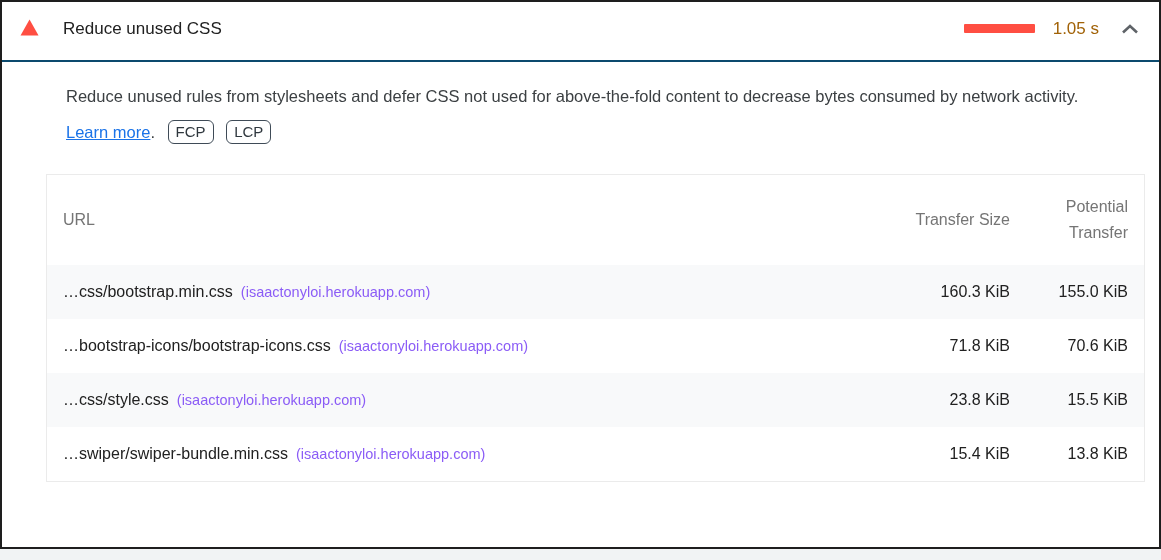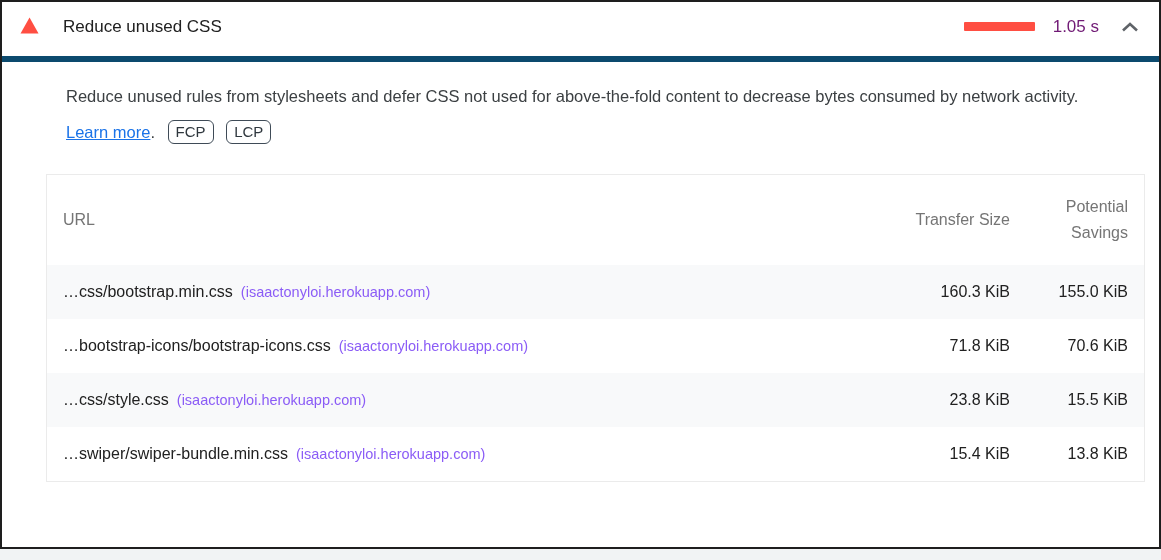--- a/index.html
+++ b/index.html
@@ -16,21 +16,21 @@
     border: 2px solid #1e1e1e;
     background: #ffffff;
     overflow: hidden;
   }
   
   .audit-header {
     display: flex;
     align-items: center;
     height: 60px;
     padding: 0 20px 5px 18px;
-    border-bottom: 6px solid #0c4a6e;
+    border-bottom: 2px solid #0c4a6e;
     cursor: pointer;
     background: #fff;
   }
   .tri-icon { flex: 0 0 auto; margin-top: -2px; }
   .audit-title {
     margin-left: 24px;
     font-size: 17px;
     color: #212121;
   }
   .header-right {
@@ -40,21 +40,21 @@
   }
   .sparkline {
     width: 71px;
     height: 9px;
     background: #ff4e42;
     border-radius: 1px;
   }
   .display-value {
     margin-left: 18px;
     font-size: 17px;
-    color: #701a75;
+    color: #a16207;
   }
   .chevron { margin-left: 22px; display: block; }
   
   .desc {
     margin: 16px 44px 0 64px;
     max-width: 1015px;
     font-size: 16.5px;
     line-height: 36px;
     color: #3c4043;
   }
@@ -134,21 +134,21 @@
     <span class="chip">FCP</span>
     <span class="chip">LCP</span>
   </div>
 
   <div class="table-wrap">
     <table>
       <thead>
         <tr>
           <th>URL</th>
           <th class="num col-transfer">Transfer Size</th>
-          <th class="num col-savings">Potential Savings</th>
+          <th class="num col-savings">Potential Transfer</th>
         </tr>
       </thead>
       <tbody>
         <tr>
           <td>
             <span class="url-text">…css/bootstrap.min.css</span><span class="url-domain">(isaactonyloi.herokuapp.com)</span>
           </td>
           <td class="num">160.3 KiB</td>
           <td class="num">155.0 KiB</td>
         </tr>

